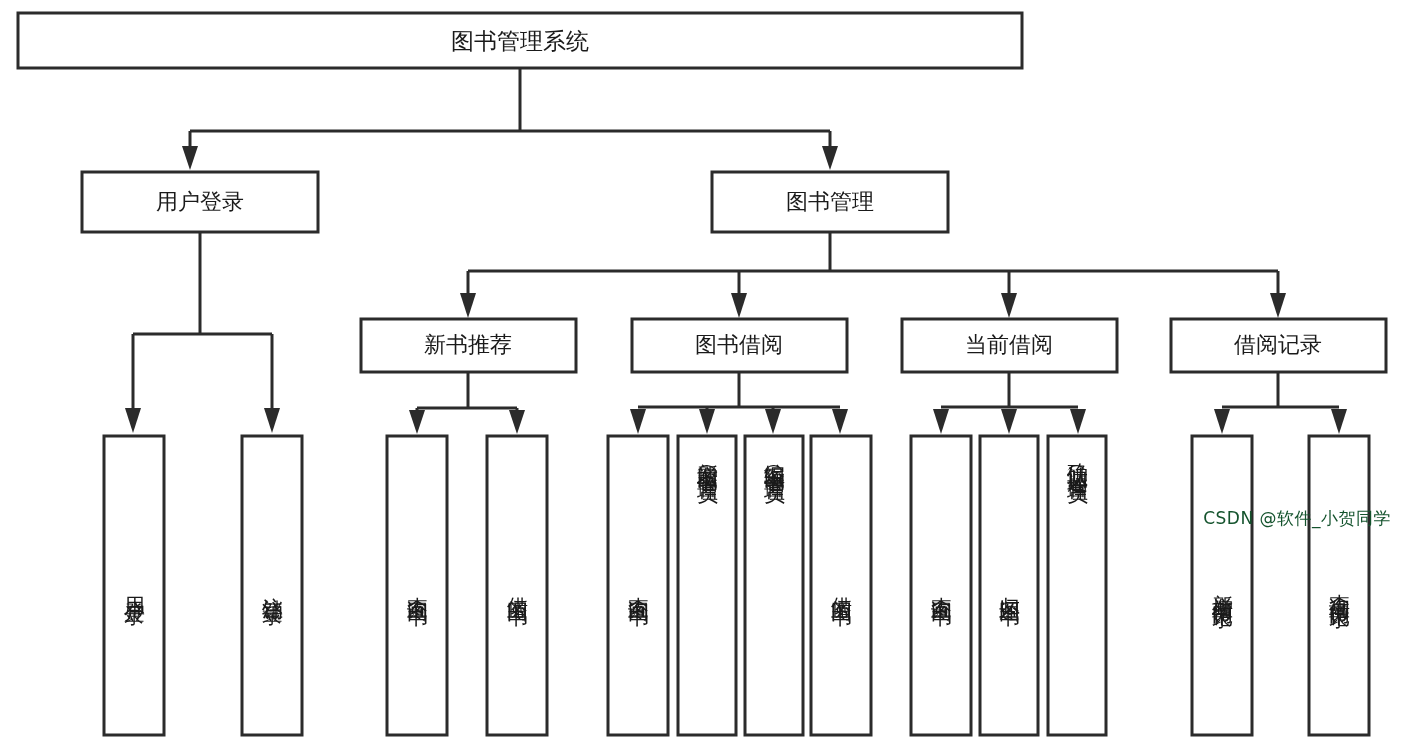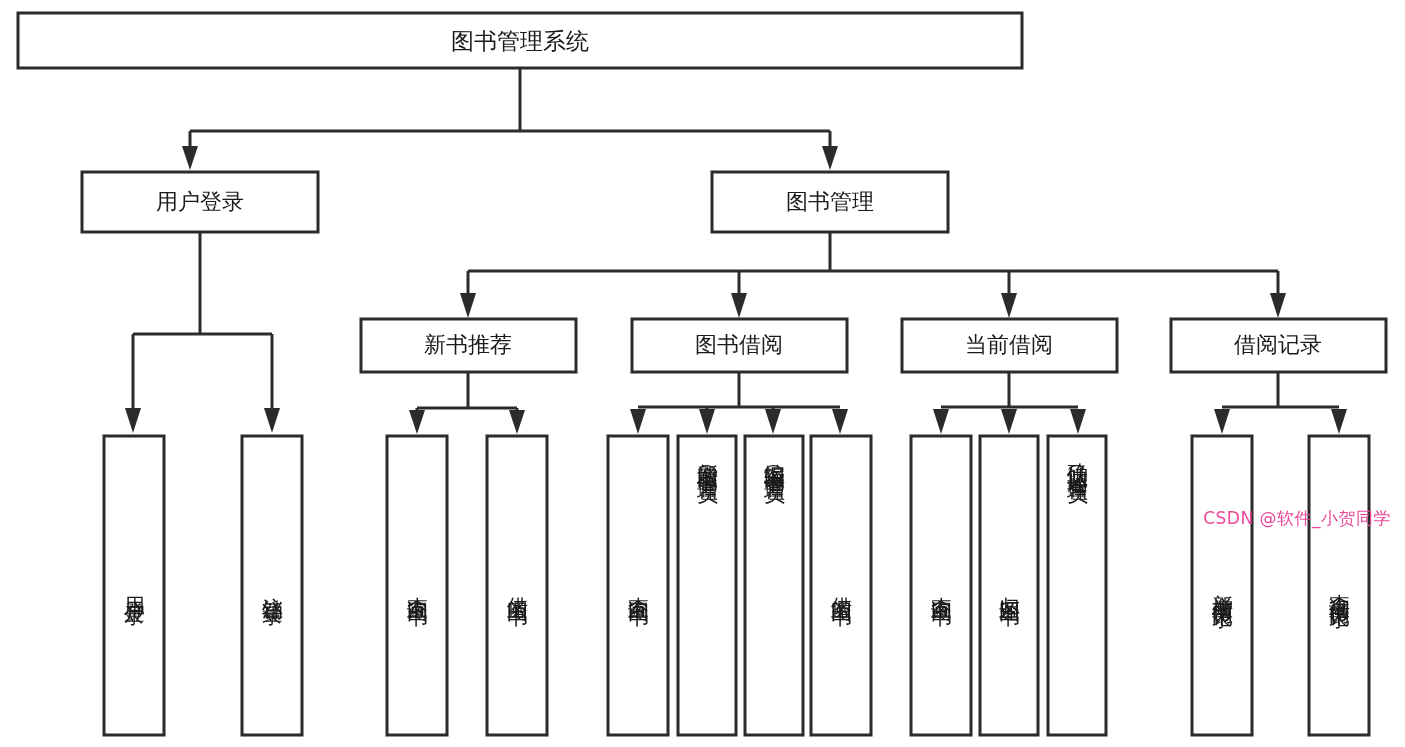--- a/index.html
+++ b/index.html
@@ -67,21 +67,21 @@
     letter-spacing: 3px;
     color: #1a1a1a;
     white-space: nowrap;
   }
   .watermark {
     position: absolute;
     right: 14px;
     bottom: 6px;
     font-family: "DejaVu Sans", "Liberation Sans", sans-serif;
     font-size: 17px;
-    color: #ec4899;
+    color: #14532d;
     letter-spacing: 0.5px;
     white-space: nowrap;
   }
 </style>
 </head>
 <body>
 
 <div id="diagram-root">
 
   <svg id="flowchart" viewBox="0 0 1405 747" xmlns="http://www.w3.org/2000/svg">

